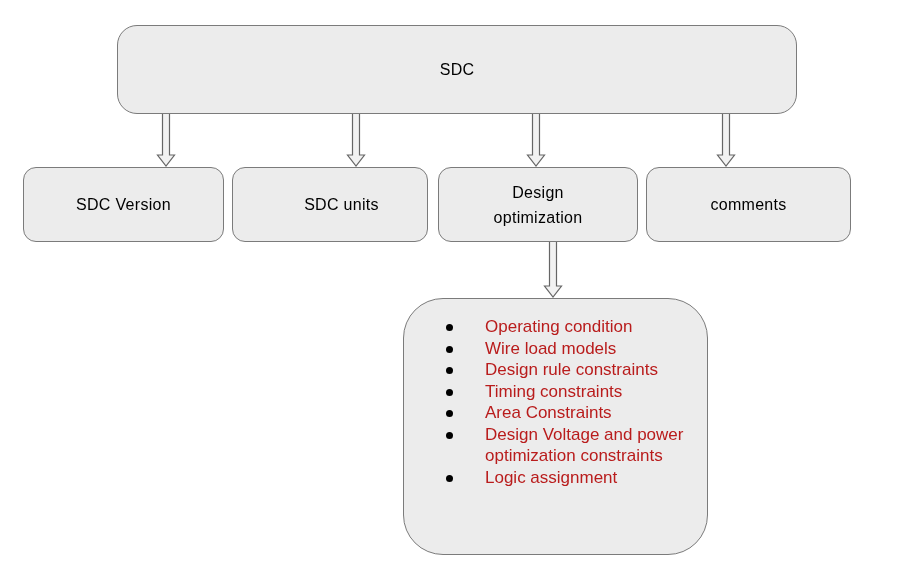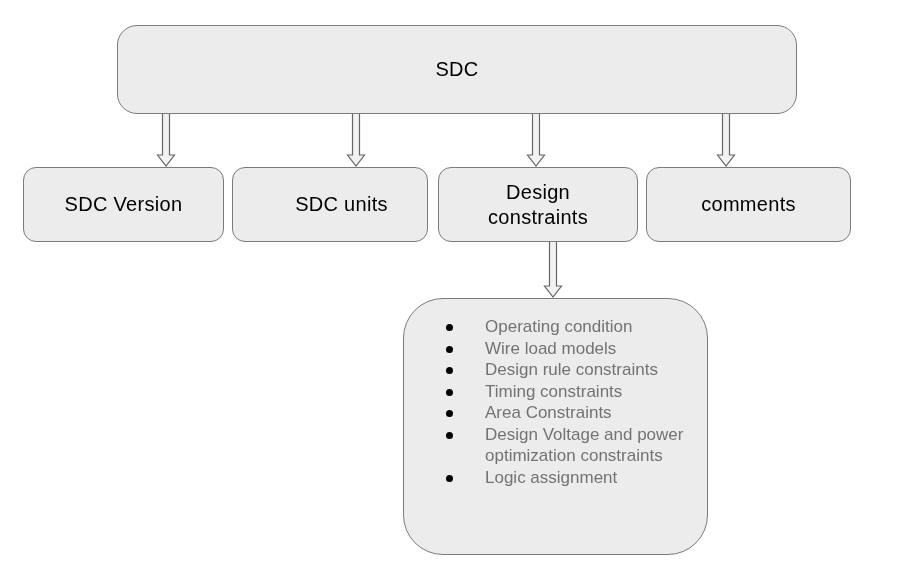--- a/index.html
+++ b/index.html
@@ -16,21 +16,21 @@
   .node {
     position: absolute;
     background: #ececec;
     border: 1.5px solid #7b7b7b;
     display: flex;
     align-items: center;
     justify-content: center;
     text-align: center;
   }
   .node-label {
-    font-size: 20px;
+    font-size: 16px;
     letter-spacing: 0.3px;
     line-height: 25px;
     color: #000000;
   }
   #node-sdc {
     left: 117px; top: 25px;
     width: 680px; height: 89px;
     border-radius: 20px;
   }
   #node-sdc-version { left: 23px;  top: 167px; width: 201px; height: 75px; border-radius: 13px; }
@@ -55,21 +55,21 @@
   #detail-box ul {
     list-style: none;
     margin: 0;
     padding: 17px 12px 0 0;
   }
   #detail-box li {
     position: relative;
     padding-left: 81px;
     font-size: 17px;
     line-height: 21.5px;
-    color: #737373;
+    color: #b91c1c;
   }
   .bullet {
     position: absolute;
     left: 42px;
     top: 8px;
     width: 7px;
     height: 7px;
     border-radius: 50%;
     background: #000000;
   }
@@ -96,21 +96,21 @@
     <polygon points="6.5,-2 6.5,41 1.5,41 10,52 18.5,41 13.5,41 13.5,-2" fill="#f2f2f2" stroke="#666666" stroke-width="1.2"></polygon>
   </svg>
 
   <div class="node" id="node-sdc-version">
     <div class="node-label">SDC Version</div>
   </div>
   <div class="node" id="node-sdc-units">
     <div class="node-label">SDC units</div>
   </div>
   <div class="node" id="node-design-constraints">
-    <div class="node-label">Design constraints</div>
+    <div class="node-label">Design optimization</div>
   </div>
   <div class="node" id="node-comments">
     <div class="node-label">comments</div>
   </div>
 
   <svg class="arrow" style="left:543px; top:242px;" width="20" height="56" viewBox="0 0 20 56">
     <polygon points="6.5,-2 6.5,44 1.5,44 10,55 18.5,44 13.5,44 13.5,-2" fill="#f2f2f2" stroke="#666666" stroke-width="1.2"></polygon>
   </svg>
 
   <div id="detail-box">

